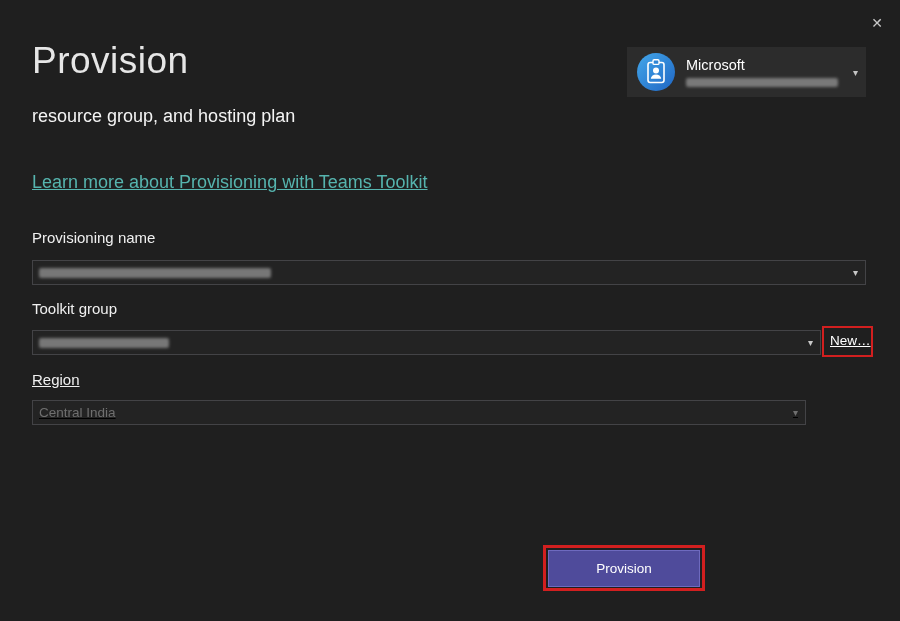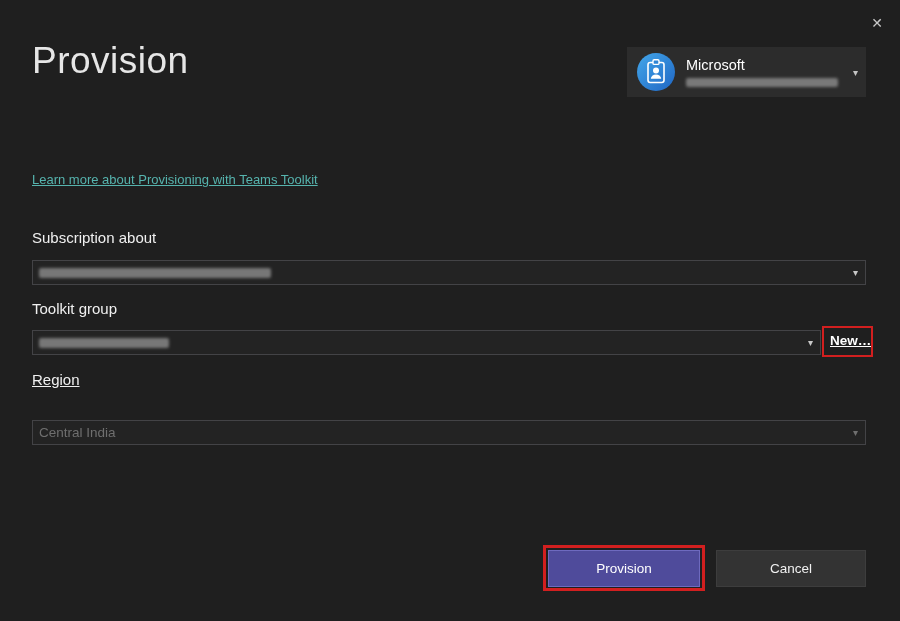--- a/index.html
+++ b/index.html
@@ -39,47 +39,47 @@
   }
   .redact.email { width:152px; height:9px; margin-top:5px; }
   .card-chev { margin-left:auto; color:#c5c5c5; font-size:10px; }
   
   .subtitle {
     position:absolute; left:32px; top:102px;
     font-size:18px; line-height:28px; color:#f4f4f4;
   }
   .learn-link {
     position:absolute; left:32px; top:172px;
-    font-size:13px; color:#56b4ae; text-decoration:underline; cursor:pointer;
+    font-size:18px; color:#56b4ae; text-decoration:underline; cursor:pointer;
   }
   
   .field-label { position:absolute; left:32px; font-size:15px; color:#f0f0f0; }
   .lbl-subscription { top:229px; }
   .lbl-resource     { top:300px; }
   .lbl-region       { top:371px;text-decoration:underline; }
   
   .dropdown {
     position:absolute; left:32px; height:25px;
     background:#232323; border:1px solid #434346;
     display:flex; align-items:center; justify-content:space-between;
     padding:0 7px 0 6px;
     cursor:pointer;
   }
   .dd-subscription { top:260px; width:834px; }
   .dd-resource     { top:330px; width:789px; }
-  .dd-region       { top:420px; width:834px; cursor:default; }
+  .dd-region       { top:400px; width:774px; cursor:default;text-decoration:underline; }
   .redact.dd-val-1 { width:232px; height:10px; }
   .redact.dd-val-2 { width:130px; height:10px; }
   .dd-chev { color:#c8c8c8; font-size:10px; }
   .dd-region .dd-chev { color:#6f6f6f; }
   .region-value { font-size:13.5px; color:#6f6f6f; }
   
   .new-link {
     position:absolute; left:830px; top:333px;
-    font-size:13.5px; color:#ffffff; text-decoration:underline; cursor:pointer;font-weight:bold;
+    font-size:13.5px; color:#ffffff; text-decoration:underline; cursor:pointer;
   }
   
   .btn {
     position:absolute; top:550px; height:37px;
     font-size:13.5px; text-align:center; cursor:pointer;
   }
   .btn-provision {
     left:548px; width:152px;
     background:#4f4b9b; border:1px solid #6e6abf; color:#ffffff;
   }
@@ -120,42 +120,42 @@
       </svg>
     </span>
     <span class="account-text">
       <span class="account-provider">Microsoft</span>
       <span class="redact email"></span>
     </span>
     <span class="card-chev">▾</span>
   </div>
 
   <div class="subtitle">
+    <div>resource group, and hosting plan</div>
   </div>
 
   <a class="learn-link">Learn more about Provisioning with Teams Toolkit</a>
 
-  <div class="field-label lbl-subscription">Subscription about</div>
+  <div class="field-label lbl-subscription">Provisioning name</div>
   <div class="dropdown dd-subscription">
     <span class="redact dd-val-1"></span>
     <span class="dd-chev">▾</span>
   </div>
 
   <div class="field-label lbl-resource">Toolkit group</div>
   <div class="dropdown dd-resource">
     <span class="redact dd-val-2"></span>
     <span class="dd-chev">▾</span>
   </div>
   <a class="new-link">New…</a>
 
   <div class="field-label lbl-region">Region</div>
   <div class="dropdown dd-region">
     <span class="region-value">Central India</span>
     <span class="dd-chev">▾</span>
   </div>
 
   <button class="btn btn-provision">Provision</button>
-  <button class="btn btn-cancel">Cancel</button>
 
   <div class="annotation ann-new"></div>
   <div class="annotation ann-provision"></div>
 
 </div>
 
 </body></html>

